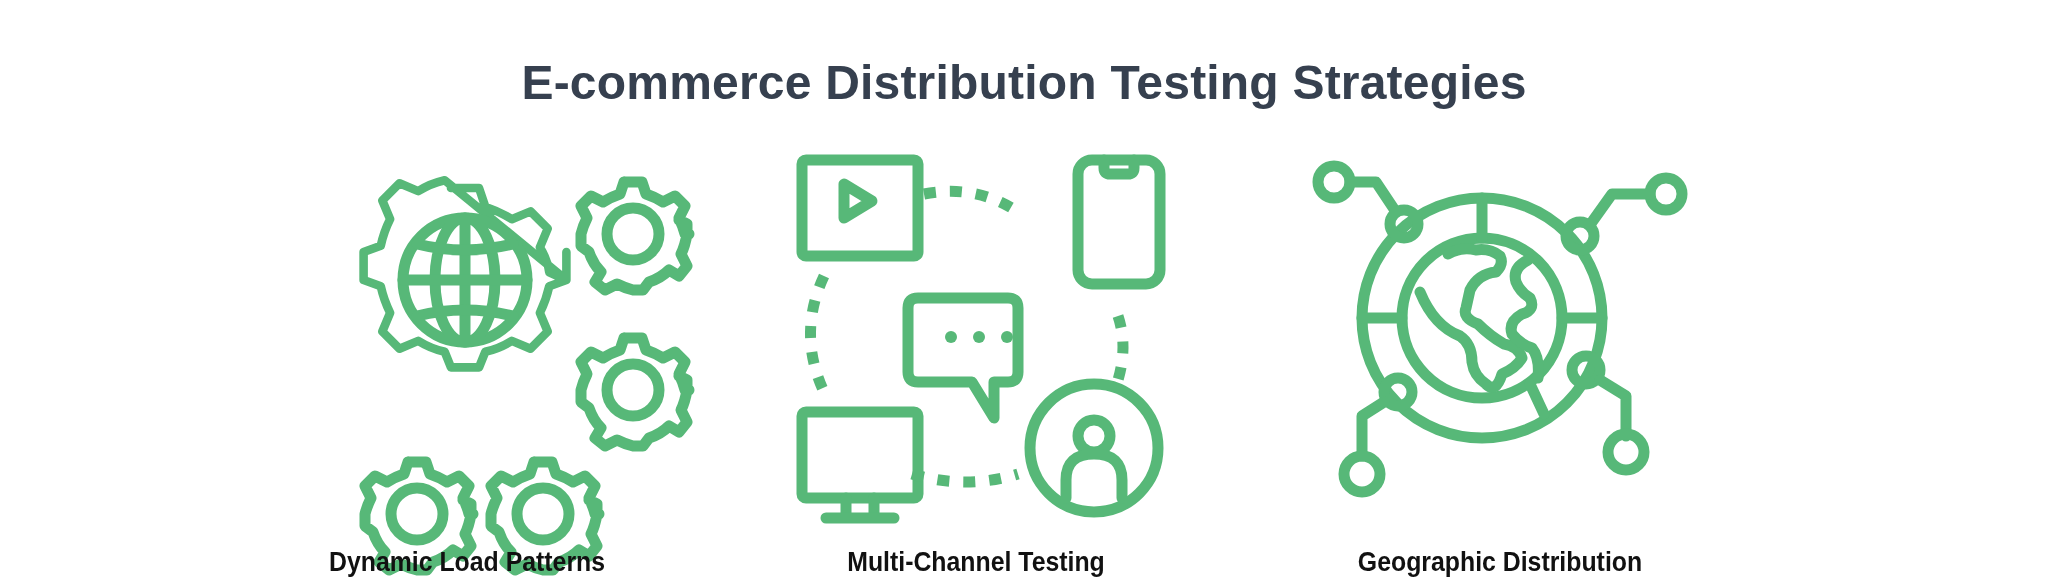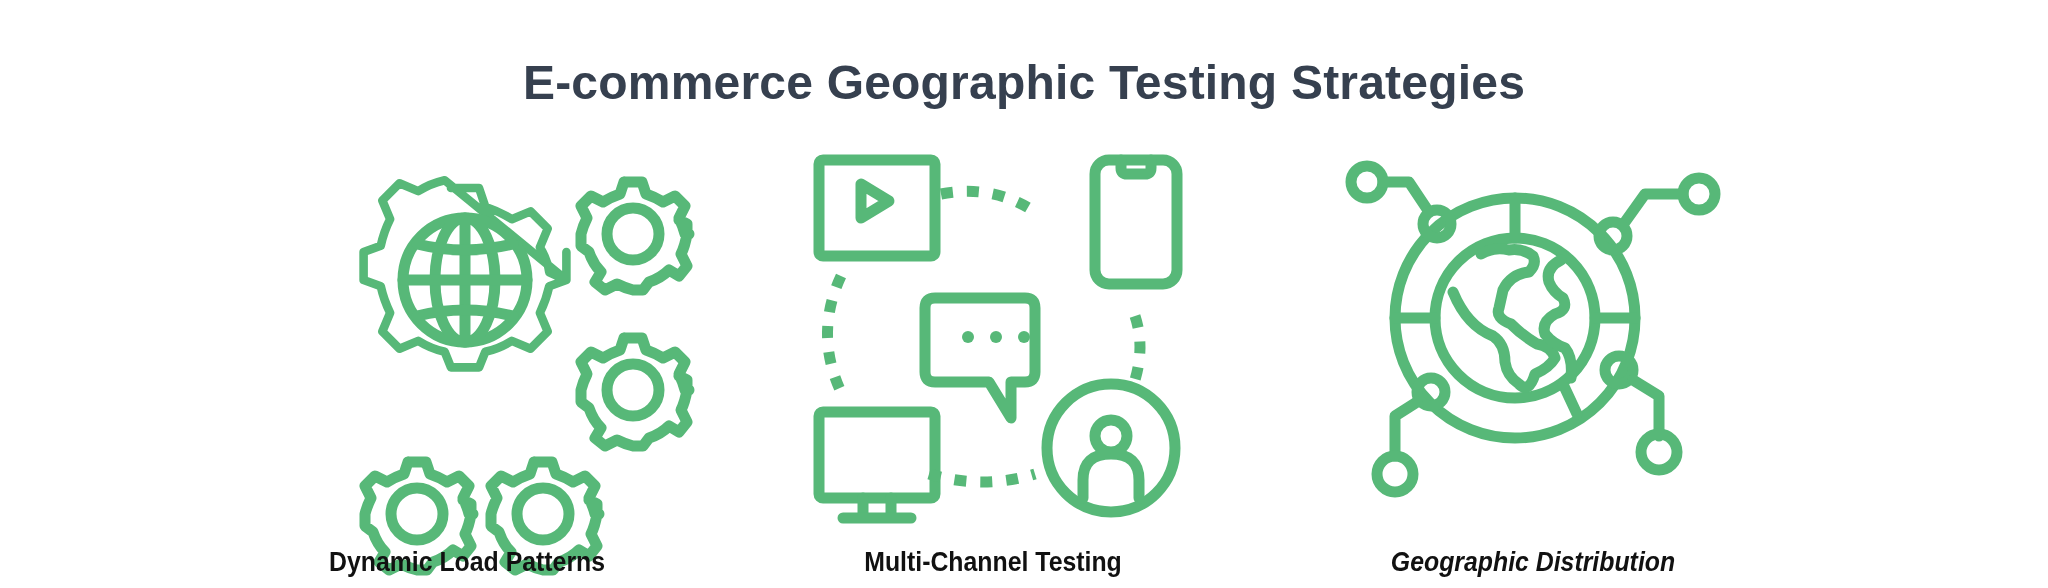--- a/index.html
+++ b/index.html
@@ -63,21 +63,21 @@
     .dash {
       fill: none;
       stroke: #57b878;
       stroke-width: 11;
       stroke-dasharray: 12 14;
     }
   </style>
 </head>
 <body>
 
-<h1 class="title">E-commerce Geographic Testing Strategies</h1>
+<h1 class="title">E-commerce Distribution Testing Strategies</h1>
 
 <div class="card" style="left:247px;">
   <svg width="440" height="400" viewBox="0 0 440 400">
 
     <g transform="translate(218,140)">
       <path class="stroke" d="M -18,-100 L 18,-100 L 26,-76 Q 44,-70 60,-60 L 84,-70 L 106,-48 L 96,-24 Q 106,-8 108,8 L 130,18 L 130,-18 M 130,18 L 108,26 Q 104,44 96,60 L 106,84 L 84,106 L 60,96 Q 44,106 26,110 L 18,130 L -18,130 L -26,110 Q -44,106 -60,96 L -84,106 L -106,84 L -96,60 Q -104,44 -108,26 L -130,18 L -130,-18 L -108,-26 Q -104,-44 -96,-60 L -106,-84 L -84,-106 L -60,-96 Q -44,-106 -26,-110 Z" transform="translate(0,-14) scale(0.78)"></path>
 
       <circle class="stroke" cx="0" cy="0" r="62"></circle>
       <ellipse class="stroke" cx="0" cy="0" rx="30" ry="62"></ellipse>
       <line class="stroke" x1="0" y1="-62" x2="0" y2="62"></line>
@@ -99,21 +99,21 @@
       <path class="stroke" d="M -9,-52 L 9,-52 L 13,-40 Q 22,-37 30,-32 L 42,-38 L 52,-28 L 46,-16 Q 50,-8 52,0 L 56,0 M -9,-52 L -13,-40 Q -22,-37 -30,-32 L -42,-38 L -52,-28 L -46,-16 Q -50,-8 -52,0 L -52,12 L -44,18 Q -40,30 -32,38 L -38,48 L -28,56 L -16,50 Q -8,54 0,56 L 10,56 L 16,48 Q 28,44 36,36 L 46,42 L 54,32 L 48,20 Q 52,12 54,0 L 54,-10 L 46,-14"></path>
     </g>
     <g transform="translate(296,374)">
       <circle class="stroke" cx="0" cy="0" r="26"></circle>
       <path class="stroke" d="M -9,-52 L 9,-52 L 13,-40 Q 22,-37 30,-32 L 42,-38 L 52,-28 L 46,-16 Q 50,-8 52,0 L 56,0 M -9,-52 L -13,-40 Q -22,-37 -30,-32 L -42,-38 L -52,-28 L -46,-16 Q -50,-8 -52,0 L -52,12 L -44,18 Q -40,30 -32,38 L -38,48 L -28,56 L -16,50 Q -8,54 0,56 L 10,56 L 16,48 Q 28,44 36,36 L 46,42 L 54,32 L 48,20 Q 52,12 54,0 L 54,-10 L 46,-14"></path>
     </g>
   </svg>
   <div class="label">Dynamic Load Patterns</div>
 </div>
 
-<div class="card" style="left:773px;">
+<div class="card" style="left:756px;">
   <svg width="440" height="400" viewBox="0 0 440 400">
 
     <g>
       <rect class="stroke" x="46" y="20" width="116" height="96" rx="4"></rect>
       <path class="stroke" d="M 88,44 L 88,78 L 116,61 Z"></path>
     </g>
 
     <g>
       <rect class="stroke" x="322" y="20" width="82" height="124" rx="14"></rect>
       <path class="stroke" d="M 348,20 L 348,28 Q 348,34 354,34 L 372,34 Q 378,34 378,28 L 378,20"></path>
@@ -140,21 +140,21 @@
     </g>
 
     <path class="dash" d="M 168,54 Q 220,44 262,72"></path>
     <path class="dash" d="M 68,136 Q 40,196 70,256"></path>
     <path class="dash" d="M 362,176 Q 372,206 362,240"></path>
     <path class="dash" d="M 156,334 Q 210,350 262,334"></path>
   </svg>
   <div class="label">Multi-Channel Testing</div>
 </div>
 
-<div class="card" style="left:1313px;font-style:italic;">
+<div class="card" style="left:1280px;">
   <svg width="440" height="400" viewBox="0 0 440 400">
     <g transform="translate(202,178)">
       <circle class="stroke" cx="0" cy="0" r="120"></circle>
       <circle class="stroke" cx="0" cy="0" r="80"></circle>
       <line class="stroke" x1="0" y1="-120" x2="0" y2="-80"></line>
       <line class="stroke" x1="-120" y1="0" x2="-80" y2="0"></line>
       <line class="stroke" x1="80" y1="0" x2="120" y2="0"></line>
       <line class="stroke" x1="48" y1="66" x2="62" y2="96"></line>
 
       <path class="stroke" d="M -62,-26 Q -48,8 -22,18 Q -10,26 -10,44 Q -8,58 4,66 Q 14,76 20,56 Q 34,50 40,40 Q 36,28 22,26 Q 8,18 -4,6 Q -20,0 -16,-10 L -12,-28 Q -4,-44 14,-46 Q 22,-54 18,-62 Q 8,-70 -6,-68 Q -20,-72 -34,-64"></path>

